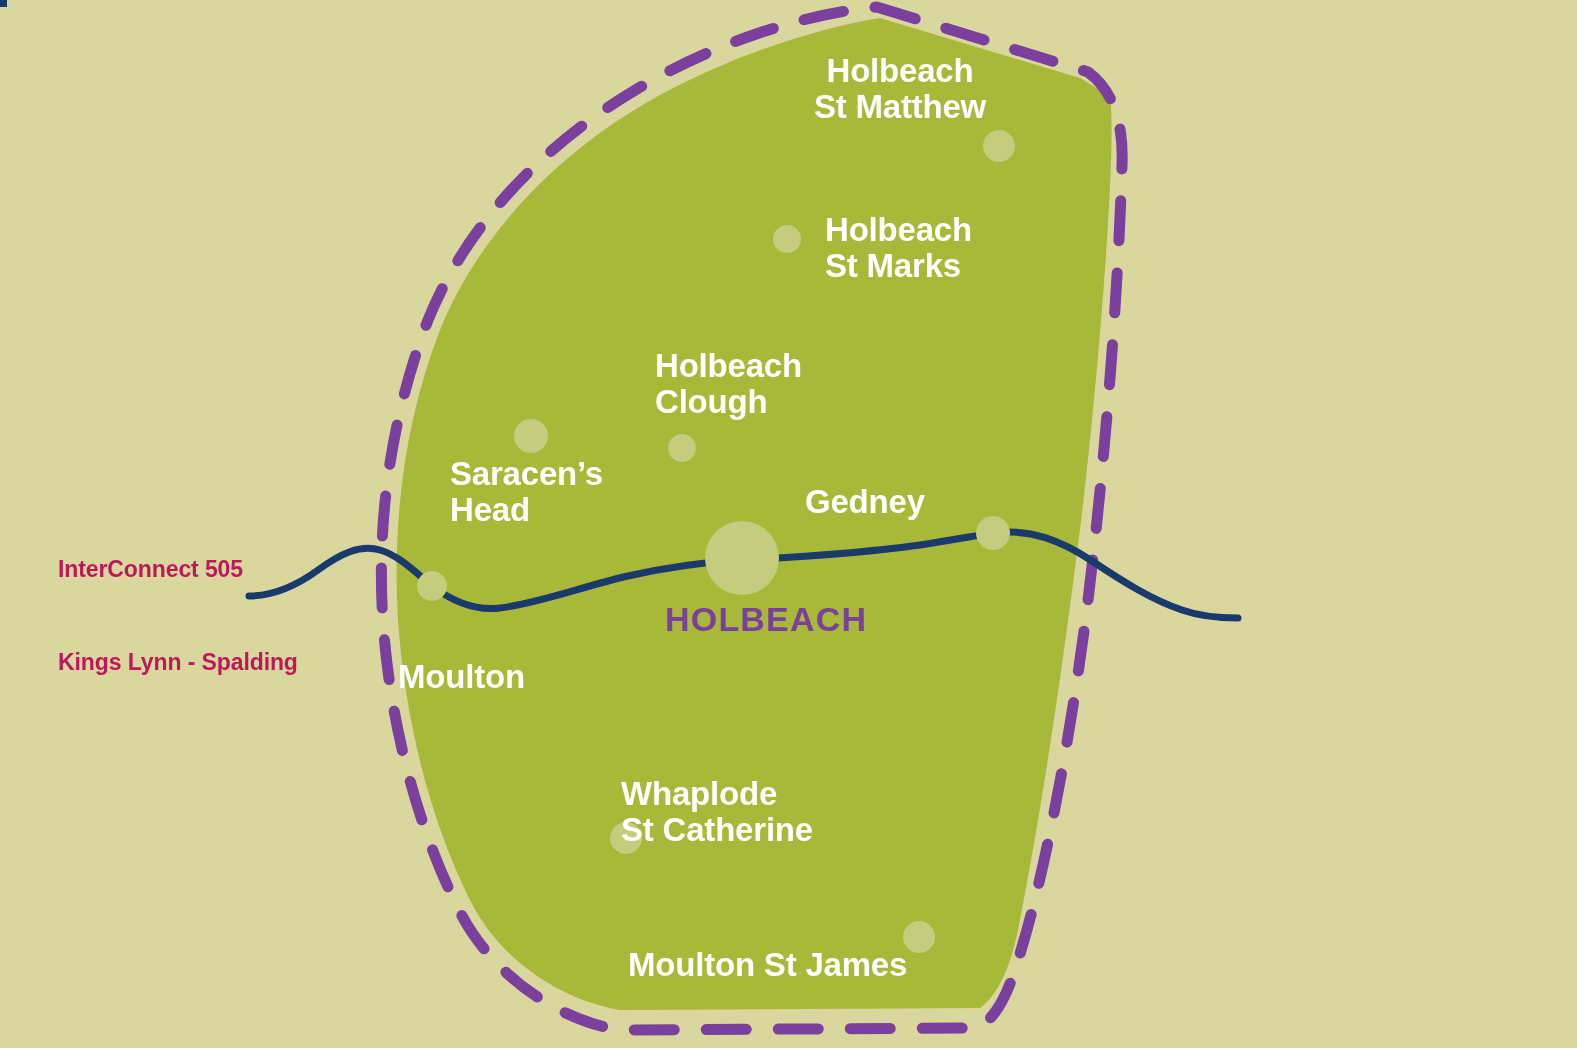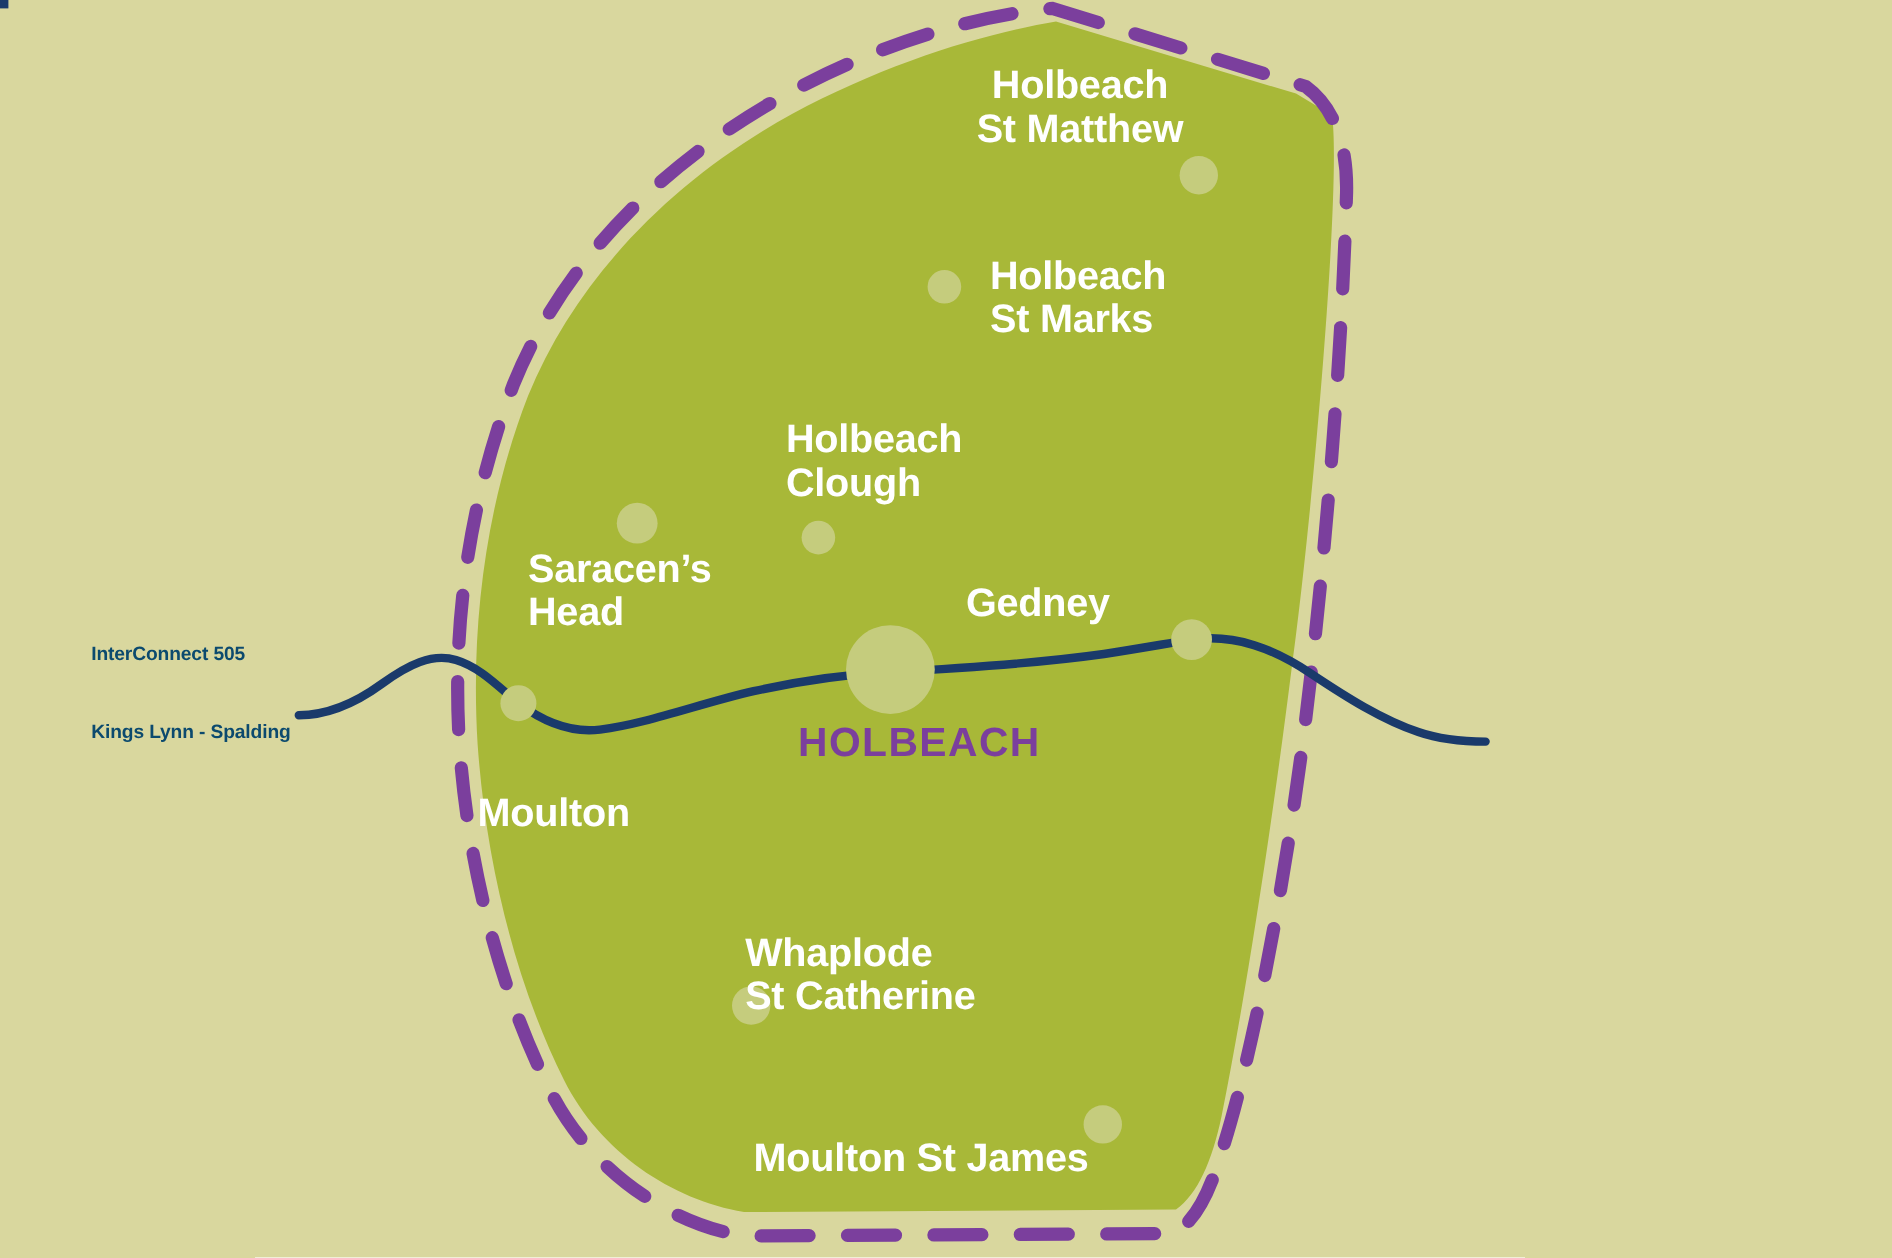--- a/index.html
+++ b/index.html
@@ -34,26 +34,25 @@
   }
   .label-town {
     font-size: 33px;
   }
   .label-main {
     color: #7b3f9d;
     font-size: 34px;
     letter-spacing: 1.2px;
   }
   .label-route {
-    color: #0c4a6e;
-    font-size: 16px;
+    color: #be185d;
+    font-size: 23px;
     font-weight: bold;
     line-height: 1.35;
     letter-spacing: -0.1px;
-    margin-left: 18px;
   }
   .align-center { text-align: center; }
   .corner-dot {
     position: absolute;
     left: 0; top: 0;
     width: 7px; height: 7px;
     background: #1a3a6b;
   }
 </style>
 </head>
@@ -123,21 +122,21 @@
 
   <div class="map-label label-town align-center" style="left:800px; top:53px; width:200px;">Holbeach
 St Matthew</div>
 
   <div class="map-label label-town" style="left:825px; top:212px;">Holbeach
 St Marks</div>
 
   <div class="map-label label-town" style="left:655px; top:348px;">Holbeach
 Clough</div>
 
-  <div class="map-label label-town" style="left:440px; top:456px;">Saracen’s
+  <div class="map-label label-town" style="left:450px; top:456px;">Saracen’s
 Head</div>
 
   <div class="map-label label-town" style="left:805px; top:484px;">Gedney</div>
 
   <div class="map-label label-town" style="left:398px; top:659px;">Moulton</div>
 
   <div class="map-label label-town" style="left:621px; top:776px;">Whaplode
 St Catherine</div>
 
   <div class="map-label label-town" style="left:628px; top:947px;">Moulton St James</div>

